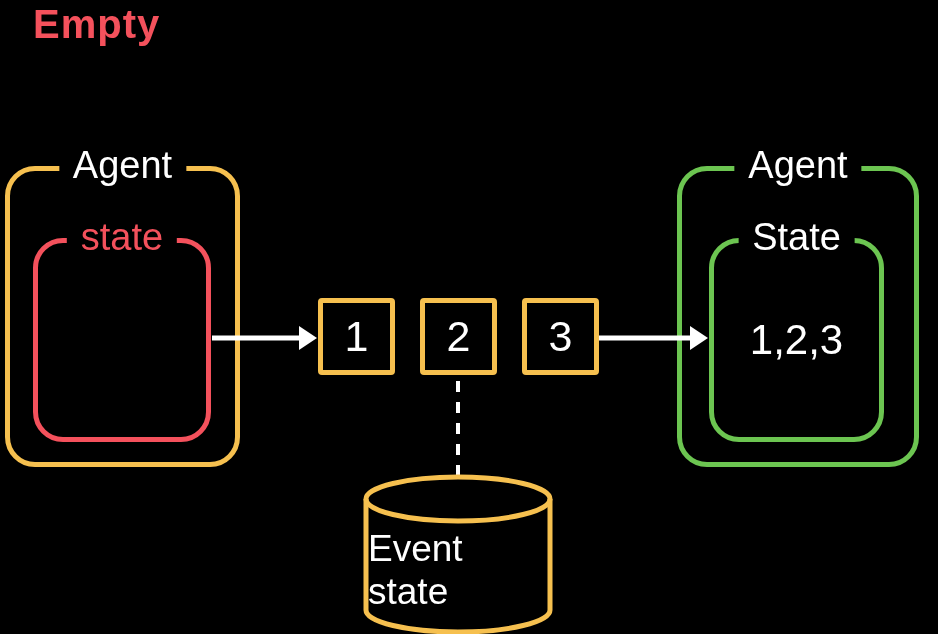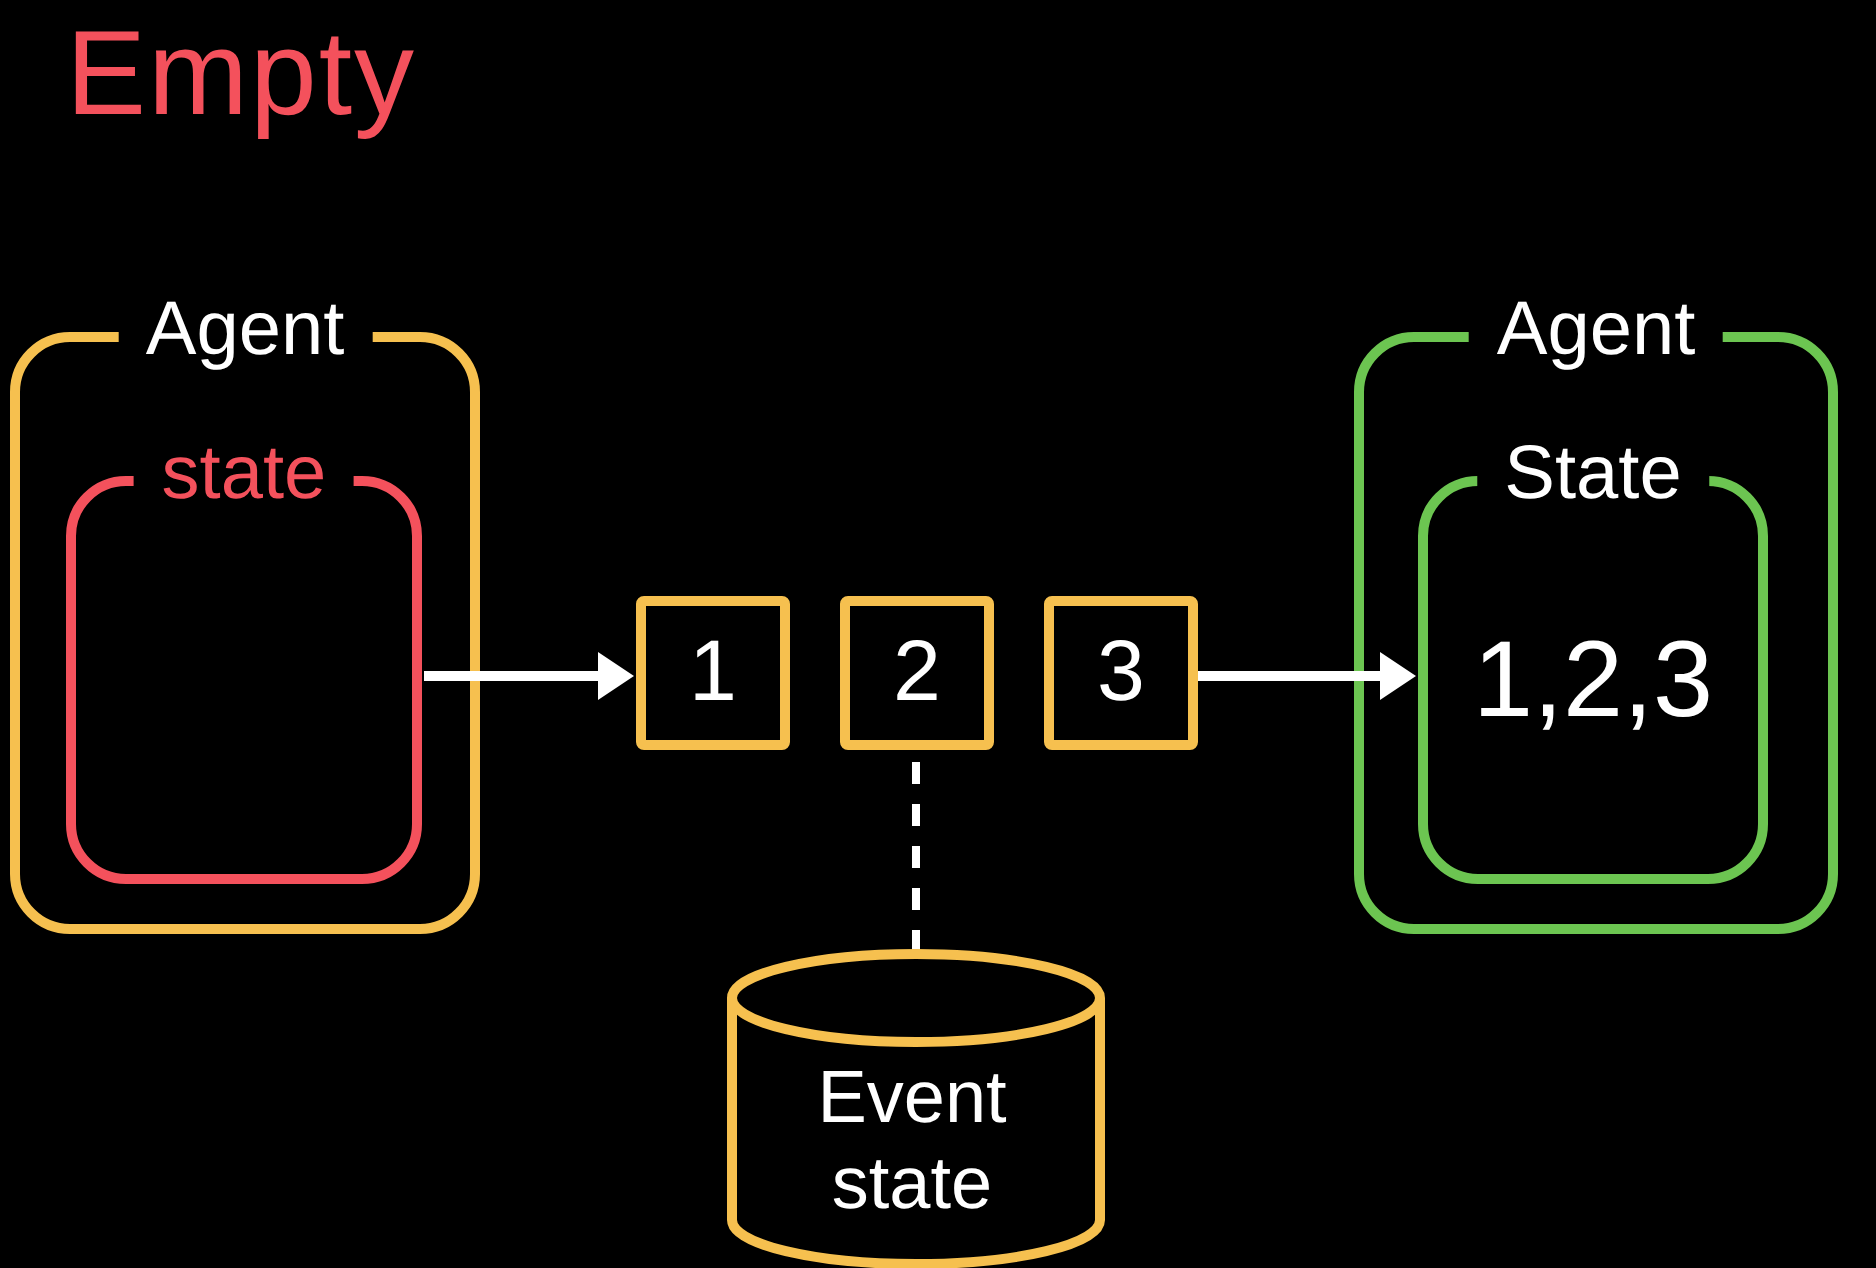--- a/index.html
+++ b/index.html
@@ -11,22 +11,22 @@
     position: relative;
     width: 938px;
     height: 634px;
     background: #000000;
     overflow: hidden;
     font-family: "Liberation Sans", sans-serif;
   }
   .title {
     position: absolute;
     top: 2px;
-    font-size: 60px;
-    font-weight: 400;
+    font-size: 40px;
+    font-weight: 700;
     letter-spacing: 1px;
     white-space: nowrap;
   }
   .title-left { left: 33px; color: #F4515C; }
   .title-right { right: 10px; color: #6CC551; }
 
   .rbox {
     position: absolute;
     box-sizing: border-box;
     border-radius: 30px;
@@ -52,21 +52,21 @@
   .label-white { color: #FFFFFF; }
   .label-red   { color: #F4515C; }
 
   .state-value {
     position: absolute;
     inset: 0;
     display: flex;
     align-items: center;
     justify-content: center;
     color: #FFFFFF;
-    font-size: 54px;
+    font-size: 42px;
     font-weight: 400;
   }
 
   .replay-title {
     position: absolute;
     left: 452px;
     top: 234px;
     transform: translateX(-50%);
     color: #FFFFFF;
     font-size: 37px;
@@ -100,21 +100,21 @@
     left: 0;
     top: 0;
     pointer-events: none;
   }
 
   .store-label {
     position: absolute;
     left: 368px;
     top: 527px;
     width: 176px;
-    text-align: center;
+    text-align: left;
     color: #FFFFFF;
     font-size: 37px;
     font-weight: 400;
     line-height: 43px;
   }
 </style>
 </head>
 <body>
 
 <div class="canvas">

